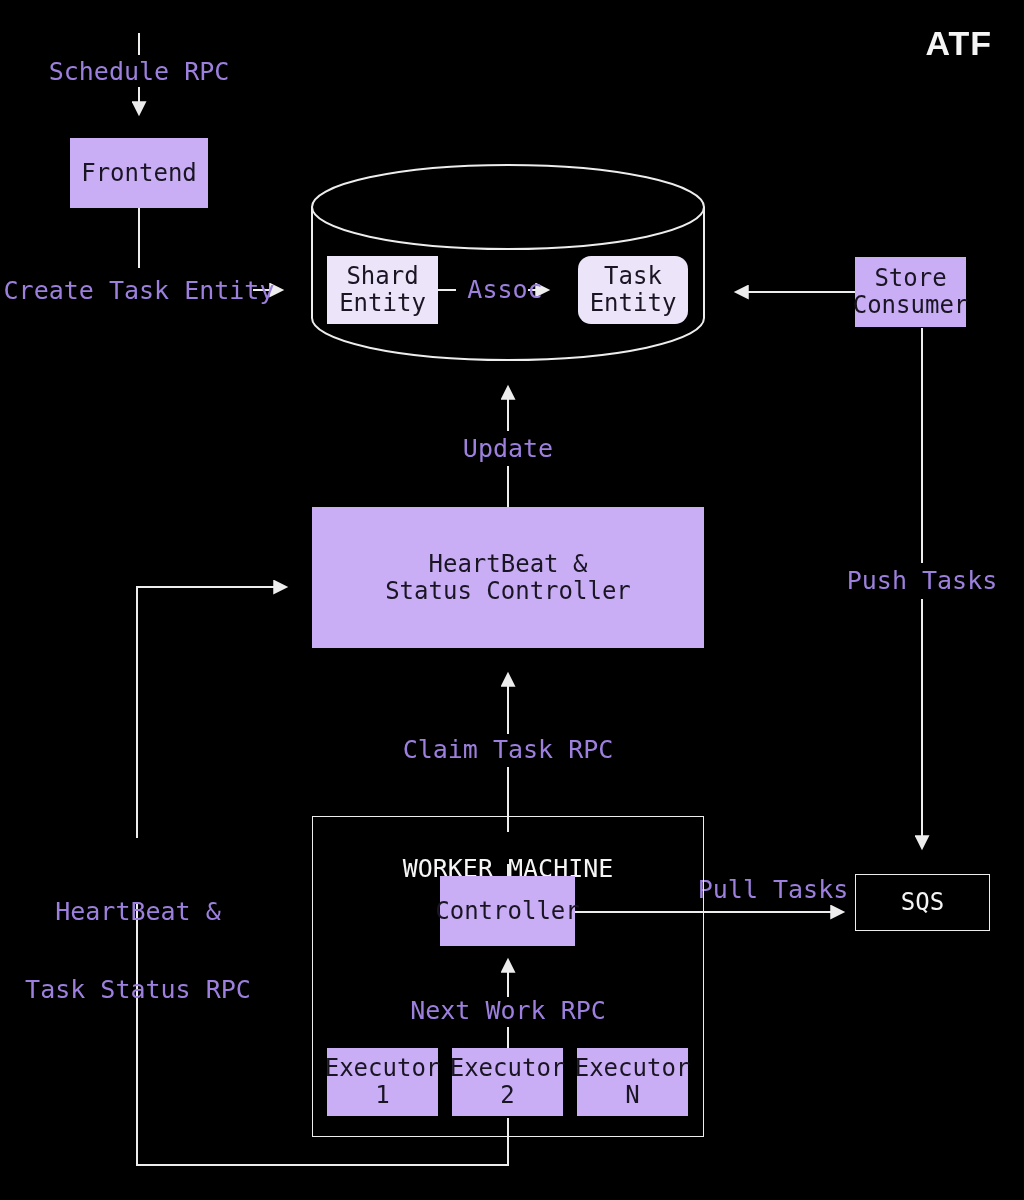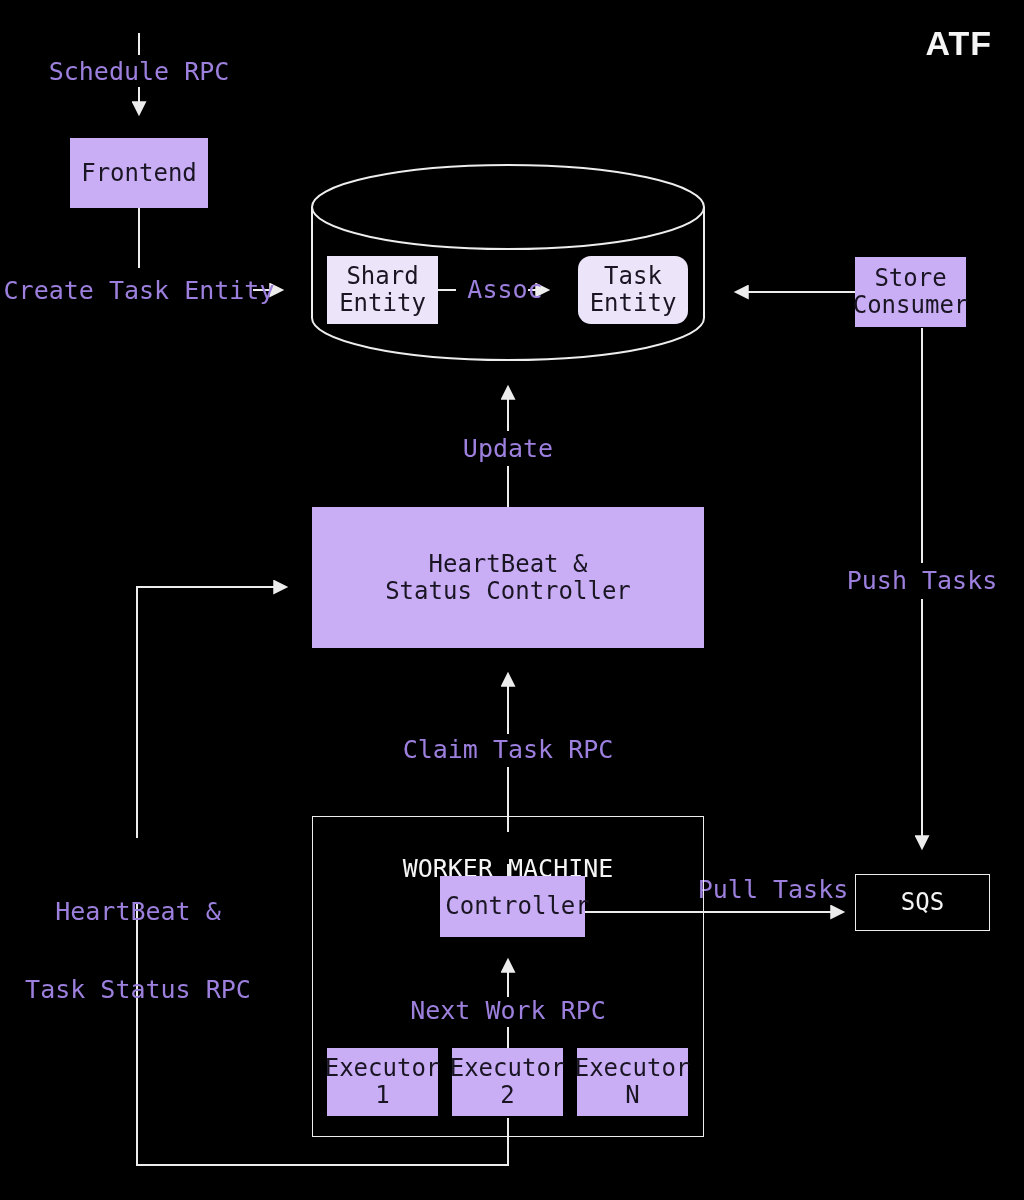--- a/index.html
+++ b/index.html
@@ -147,21 +147,21 @@
   <div class="node" style="left:312px;top:507px;width:392px;height:141px;">
     <div>HeartBeat &amp;</div>
     <div>Status Controller</div>
   </div>
 
   <div class="node outline" style="left:855px;top:874px;width:135px;height:57px;box-sizing:border-box;">SQS</div>
 
   <div id="worker-box"></div>
   <div class="label white-label" style="left:508px;top:836px;margin-top:20px;">WORKER MACHINE</div>
 
-  <div class="node" style="left:440px;top:876px;width:135px;height:61px;padding-left:10px;">Controller</div>
+  <div class="node" style="left:440px;top:876px;width:135px;height:70px;">Controller</div>
 
   <div class="node" style="left:327px;top:1048px;width:111px;height:68px;">
     <div>Executor</div>
     <div>1</div>
   </div>
   <div class="node" style="left:452px;top:1048px;width:111px;height:68px;">
     <div>Executor</div>
     <div>2</div>
   </div>
   <div class="node" style="left:577px;top:1048px;width:111px;height:68px;">

